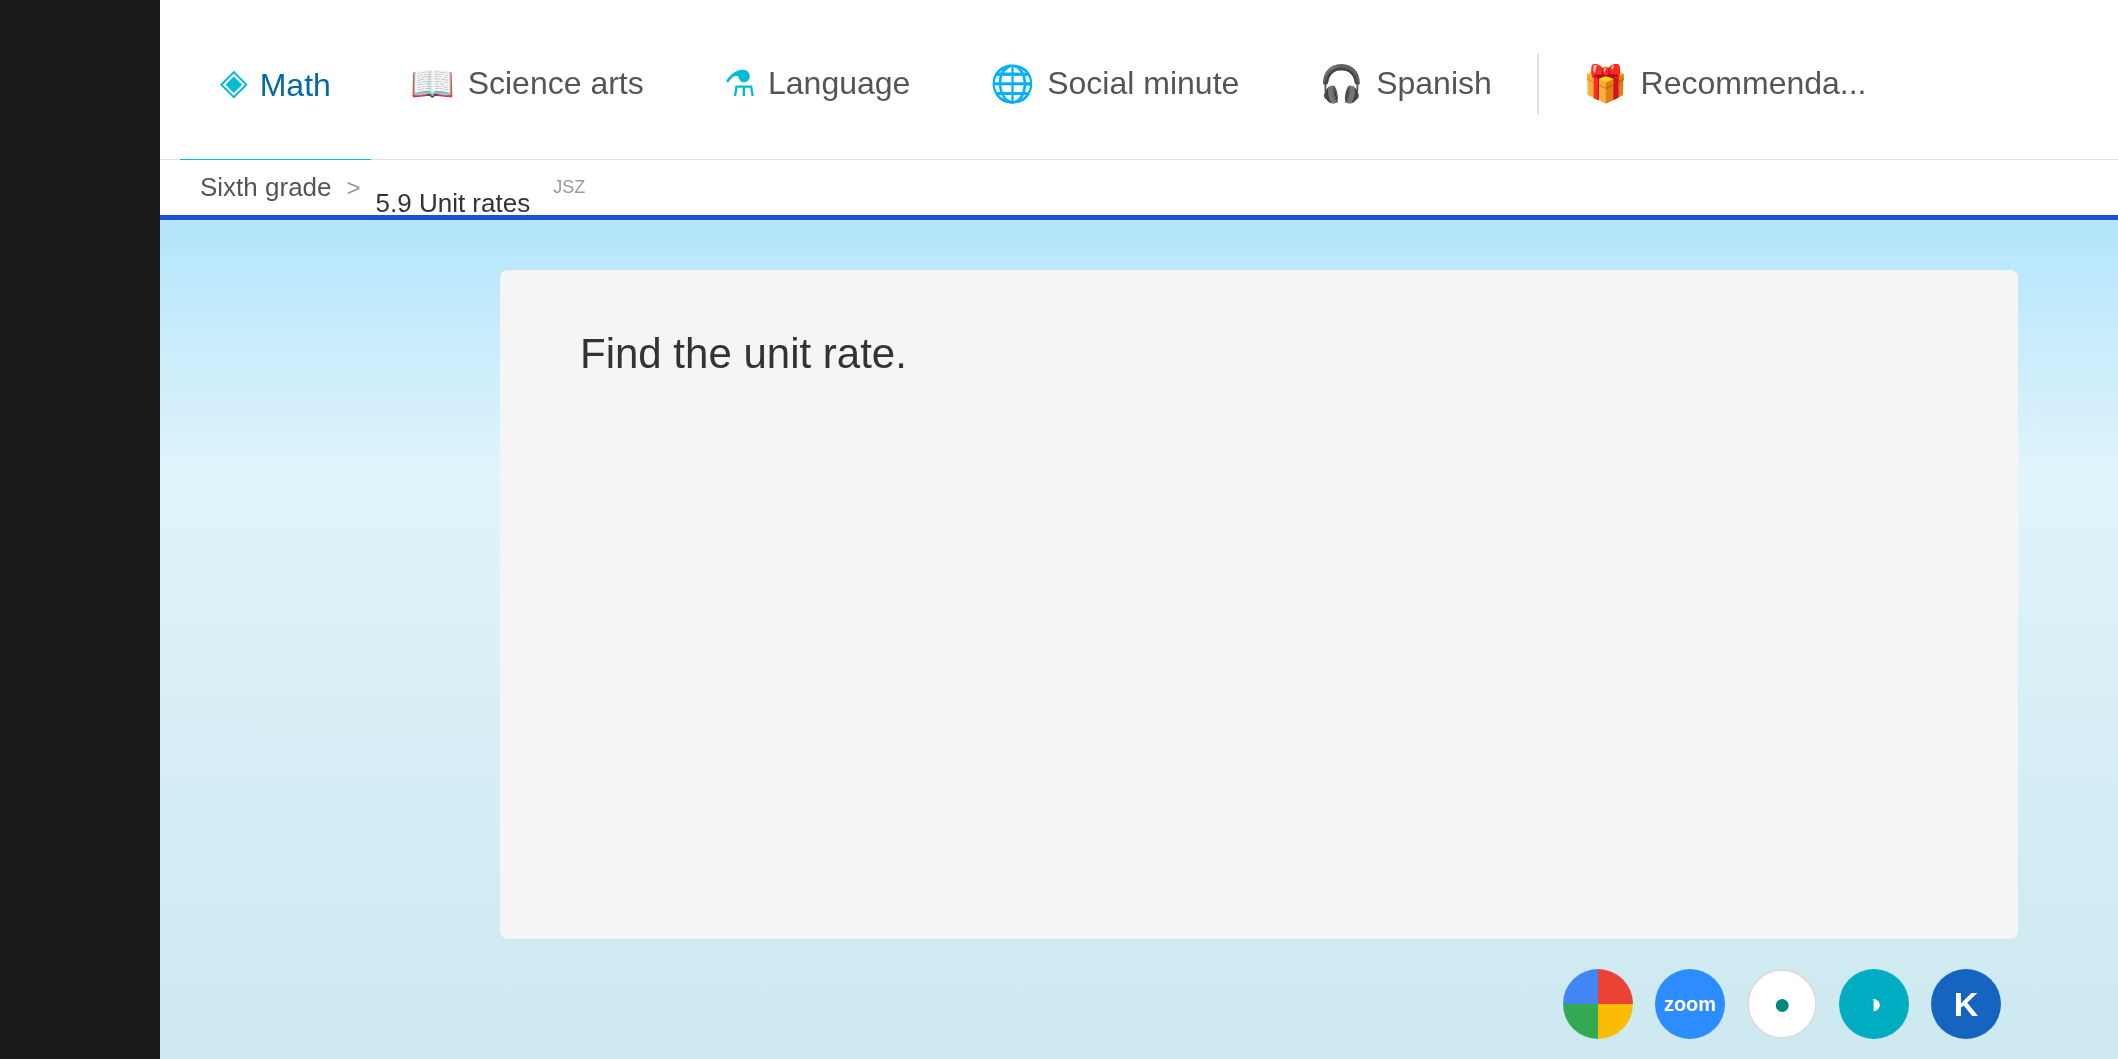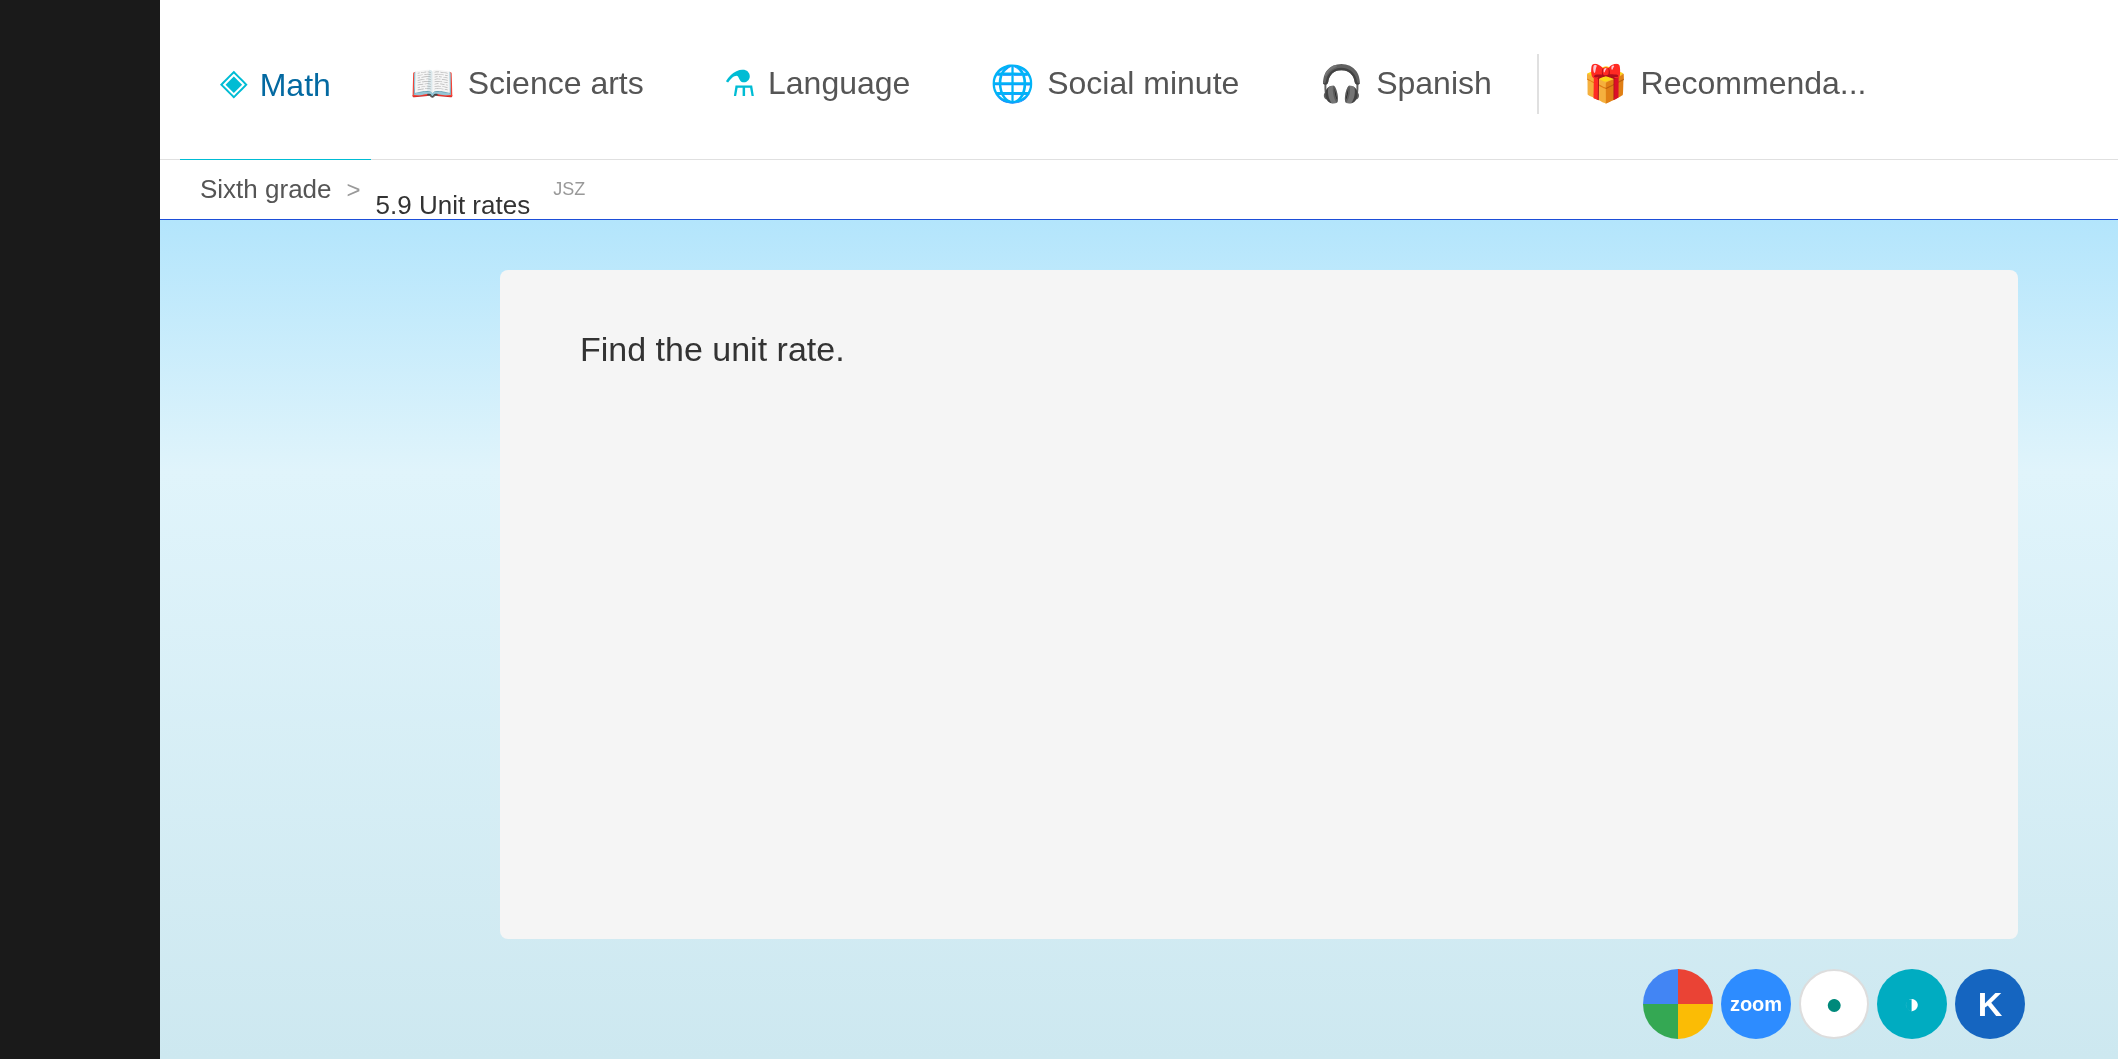--- a/index.html
+++ b/index.html
@@ -84,21 +84,21 @@
     .breadcrumb-area {
       position: absolute;
       top: 160px;
       left: 160px;
       right: 0;
       height: 60px;
       background: #ffffff;
       display: flex;
       align-items: center;
       padding: 0 40px;
-      border-bottom: 1px solid #1d4ed8;
+      border-bottom: 5px solid #1d4ed8;
     }
 
     .breadcrumb {
       display: flex;
       align-items: center;
       gap: 15px;
       font-size: 26px;
       color: #555;
     }
 
@@ -135,21 +135,21 @@
       top: 270px;
       left: 500px;
       right: 100px;
       bottom: 120px;
       background: #f5f5f5;
       border-radius: 8px;
       padding: 60px 80px;
     }
 
     .question-text {
-      font-size: 34px;
+      font-size: 42px;
       color: #333;
       margin-bottom: 50px;
       font-weight: 400;
     }
 
     .equation-row {
       display: flex;
       align-items: center;
       gap: 20px;
       font-size: 34px;
@@ -187,23 +187,23 @@
       left: 0;
       width: 160px;
       bottom: 0;
       background: #1a1a1a;
     }
 
     
     .taskbar {
       position: absolute;
       bottom: 20px;
-      right: 93px;
-      display: flex;
-      gap: 8px;
+      right: 117px;
+      display: flex;
+      gap: 22px;
     }
 
     .taskbar-icon {
       width: 70px;
       height: 70px;
       border-radius: 50%;
       display: flex;
       align-items: center;
       justify-content: center;
       font-size: 28px;

